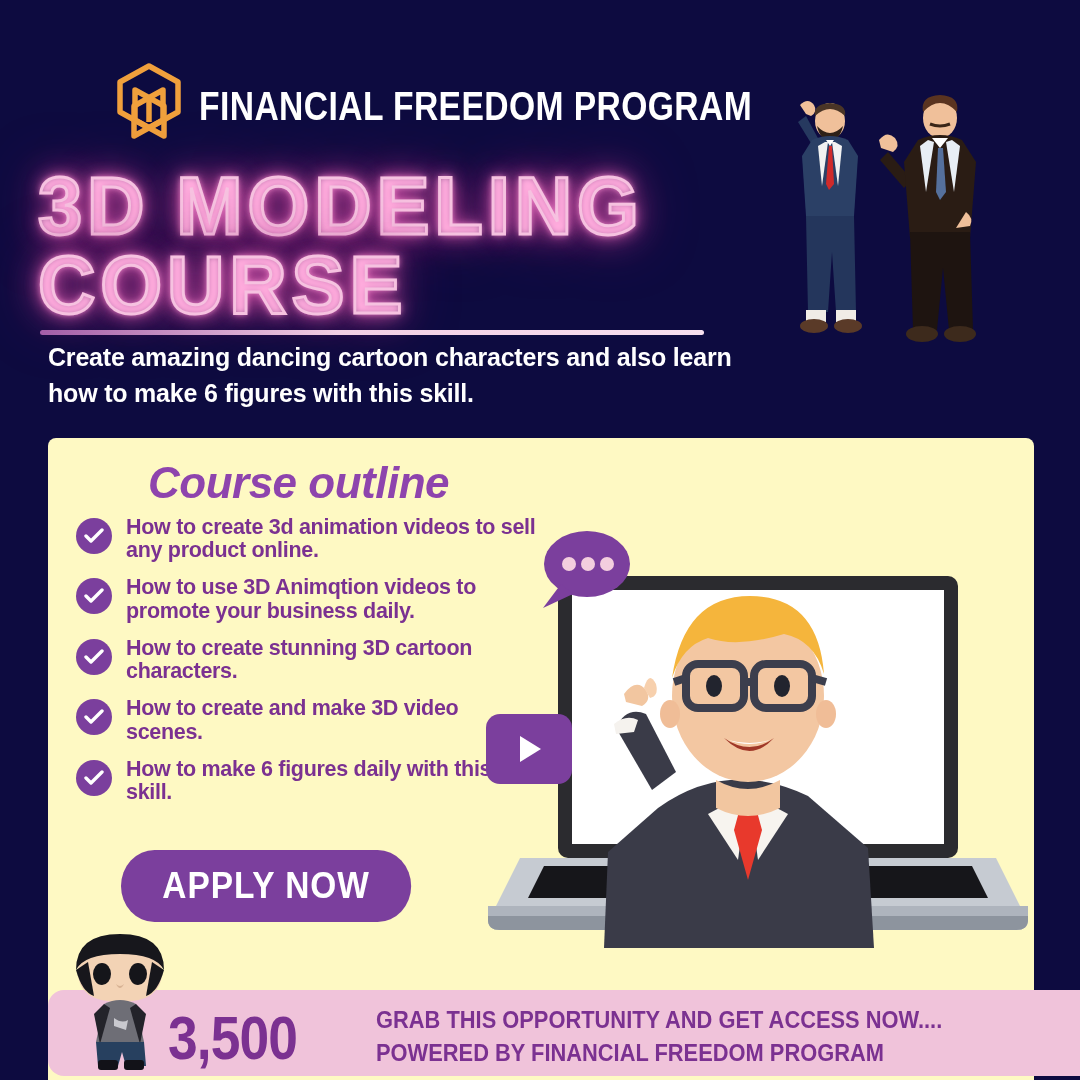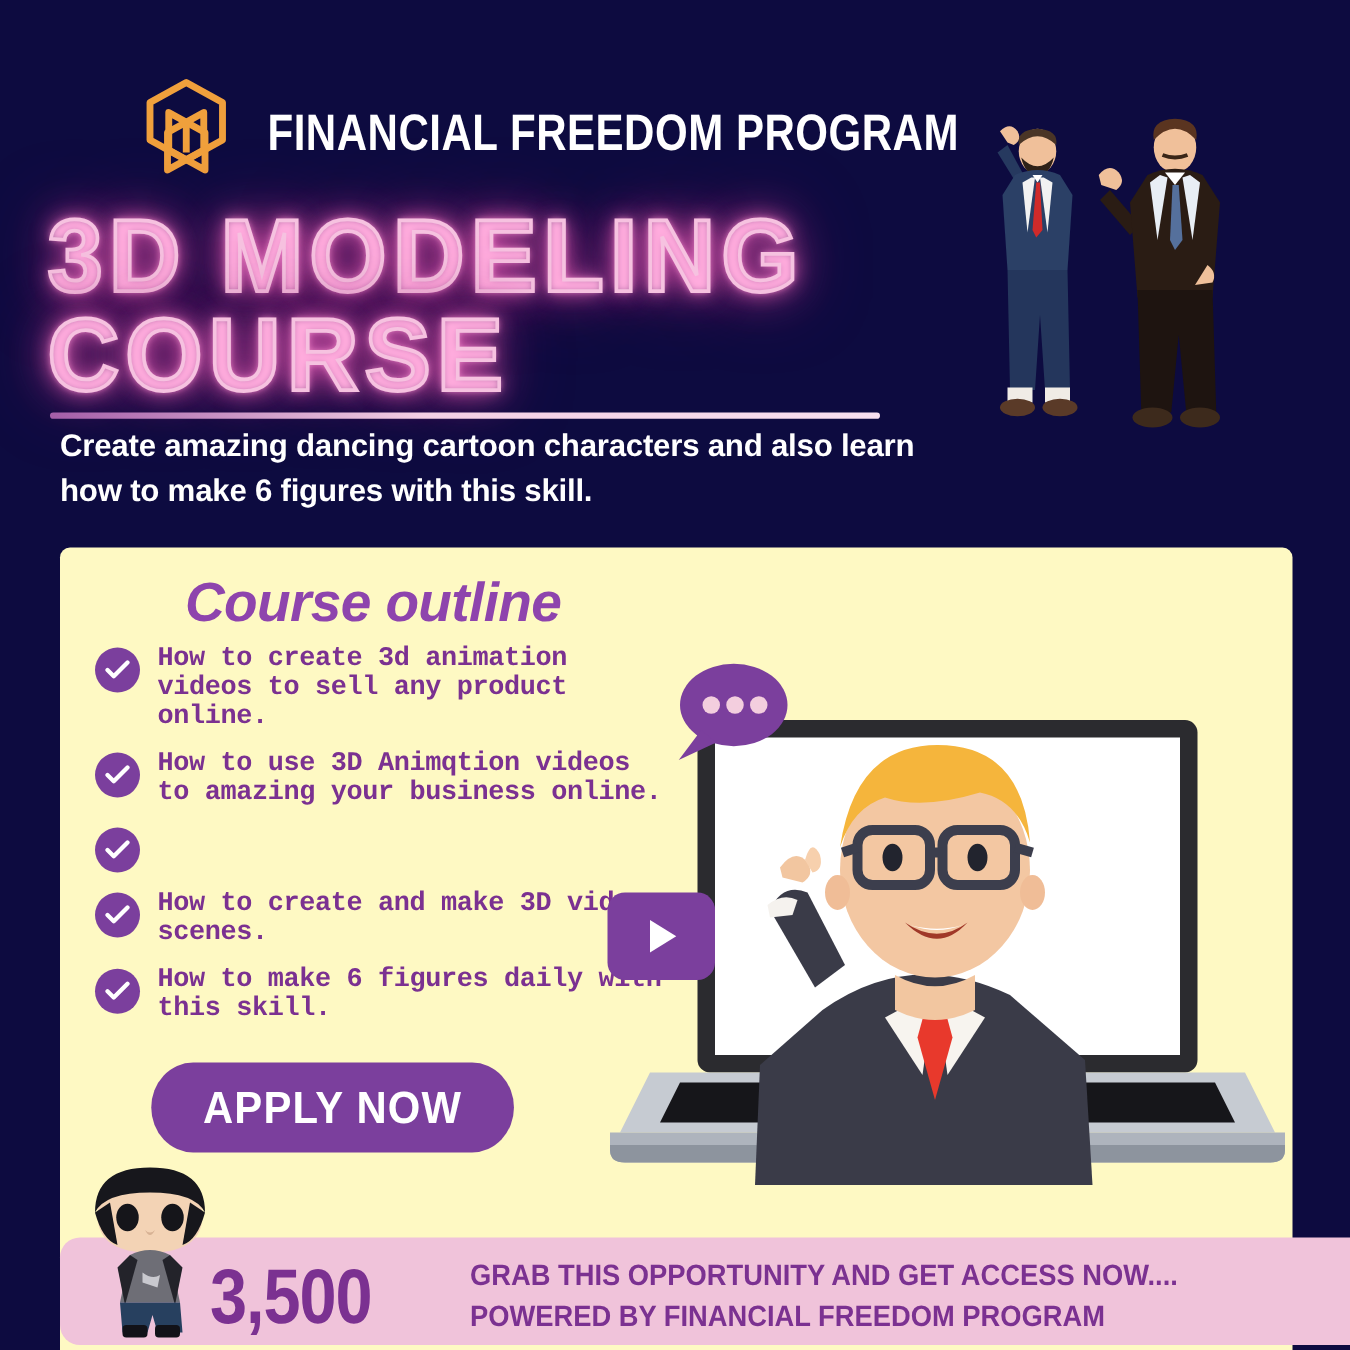--- a/index.html
+++ b/index.html
@@ -5,21 +5,21 @@
   * { margin:0; padding:0; box-sizing:border-box; }
   html,body { width:1080px; height:1080px; }
   body {
     background:#0d0b40;
     font-family:"Liberation Sans", sans-serif;
     position:relative;
     overflow:hidden;
   }
 
   
-  .header { position:absolute; left:108px; top:60px; display:flex; align-items:center; gap:24px; }
+  .header { position:absolute; left:108px; top:60px; display:flex; align-items:center; gap:9px; }
   .logo-mark { width:82px; height:92px; flex:none; }
   .brand-name {
     color:#ffffff; font-size:41px; font-weight:bold;
     letter-spacing:0.5px; transform:scaleX(0.82); transform-origin:left center;
     white-space:nowrap; font-stretch:condensed;
   }
 
   
   .neon-title { position:absolute; left:38px; top:168px; width:700px; }
   .neon-line {
@@ -54,21 +54,21 @@
     position:absolute; left:48px; top:438px; width:986px; height:656px;
     background:#fef9c3; border-radius:8px;
   }
   .course-heading {
     position:absolute; left:100px; top:20px;
     color:#8e44ad; font-size:44px; font-weight:bold; font-style:italic;
     letter-spacing:-0.5px;
   }
 
   .outline-list { position:absolute; left:28px; top:76px; width:460px; }
-  .outline-item { display:flex; align-items:flex-start; gap:14px; margin-bottom:12px;font-family:Liberation Mono, monospace; }
+  .outline-item { display:flex; align-items:flex-start; gap:14px; margin-bottom:12px; }
   .check-circle {
     width:36px; height:36px; border-radius:50%; background:#7b3f9d;
     flex:none; margin-top:4px; position:relative;
   }
   .check-circle svg { position:absolute; left:8px; top:9px; }
   .outline-text {
     color:#7b3191; font-size:21.5px; font-weight:bold; line-height:1.08;
     letter-spacing:-0.3px; padding-top:2px;
   }
 
@@ -176,28 +176,29 @@
           </svg>
       </span>
       <span class="outline-text">How to create 3d animation videos to sell any product online.</span>
     </div>
     <div class="outline-item">
       <span class="check-circle">
         <svg width="20" height="18" viewBox="0 0 20 18">
             <path d="M2 9 L7 14 L18 3" stroke="#fff" stroke-width="3.4" fill="none" stroke-linecap="round" stroke-linejoin="round"></path>
           </svg>
       </span>
-      <span class="outline-text">How to use 3D Animqtion videos to amazing your business online.</span>
-    </div>
-    <div class="outline-item">
-      <span class="check-circle">
-        <svg width="20" height="18" viewBox="0 0 20 18">
-            <path d="M2 9 L7 14 L18 3" stroke="#fff" stroke-width="3.4" fill="none" stroke-linecap="round" stroke-linejoin="round"></path>
-          </svg>
-      </span>
+      <span class="outline-text">How to use 3D Animqtion videos to promote your business daily.</span>
+    </div>
+    <div class="outline-item">
+      <span class="check-circle">
+        <svg width="20" height="18" viewBox="0 0 20 18">
+            <path d="M2 9 L7 14 L18 3" stroke="#fff" stroke-width="3.4" fill="none" stroke-linecap="round" stroke-linejoin="round"></path>
+          </svg>
+      </span>
+      <span class="outline-text">How to create stunning 3D cartoon characters.</span>
     </div>
     <div class="outline-item">
       <span class="check-circle">
         <svg width="20" height="18" viewBox="0 0 20 18">
             <path d="M2 9 L7 14 L18 3" stroke="#fff" stroke-width="3.4" fill="none" stroke-linecap="round" stroke-linejoin="round"></path>
           </svg>
       </span>
       <span class="outline-text">How to create and make 3D video scenes.</span>
     </div>
     <div class="outline-item">

